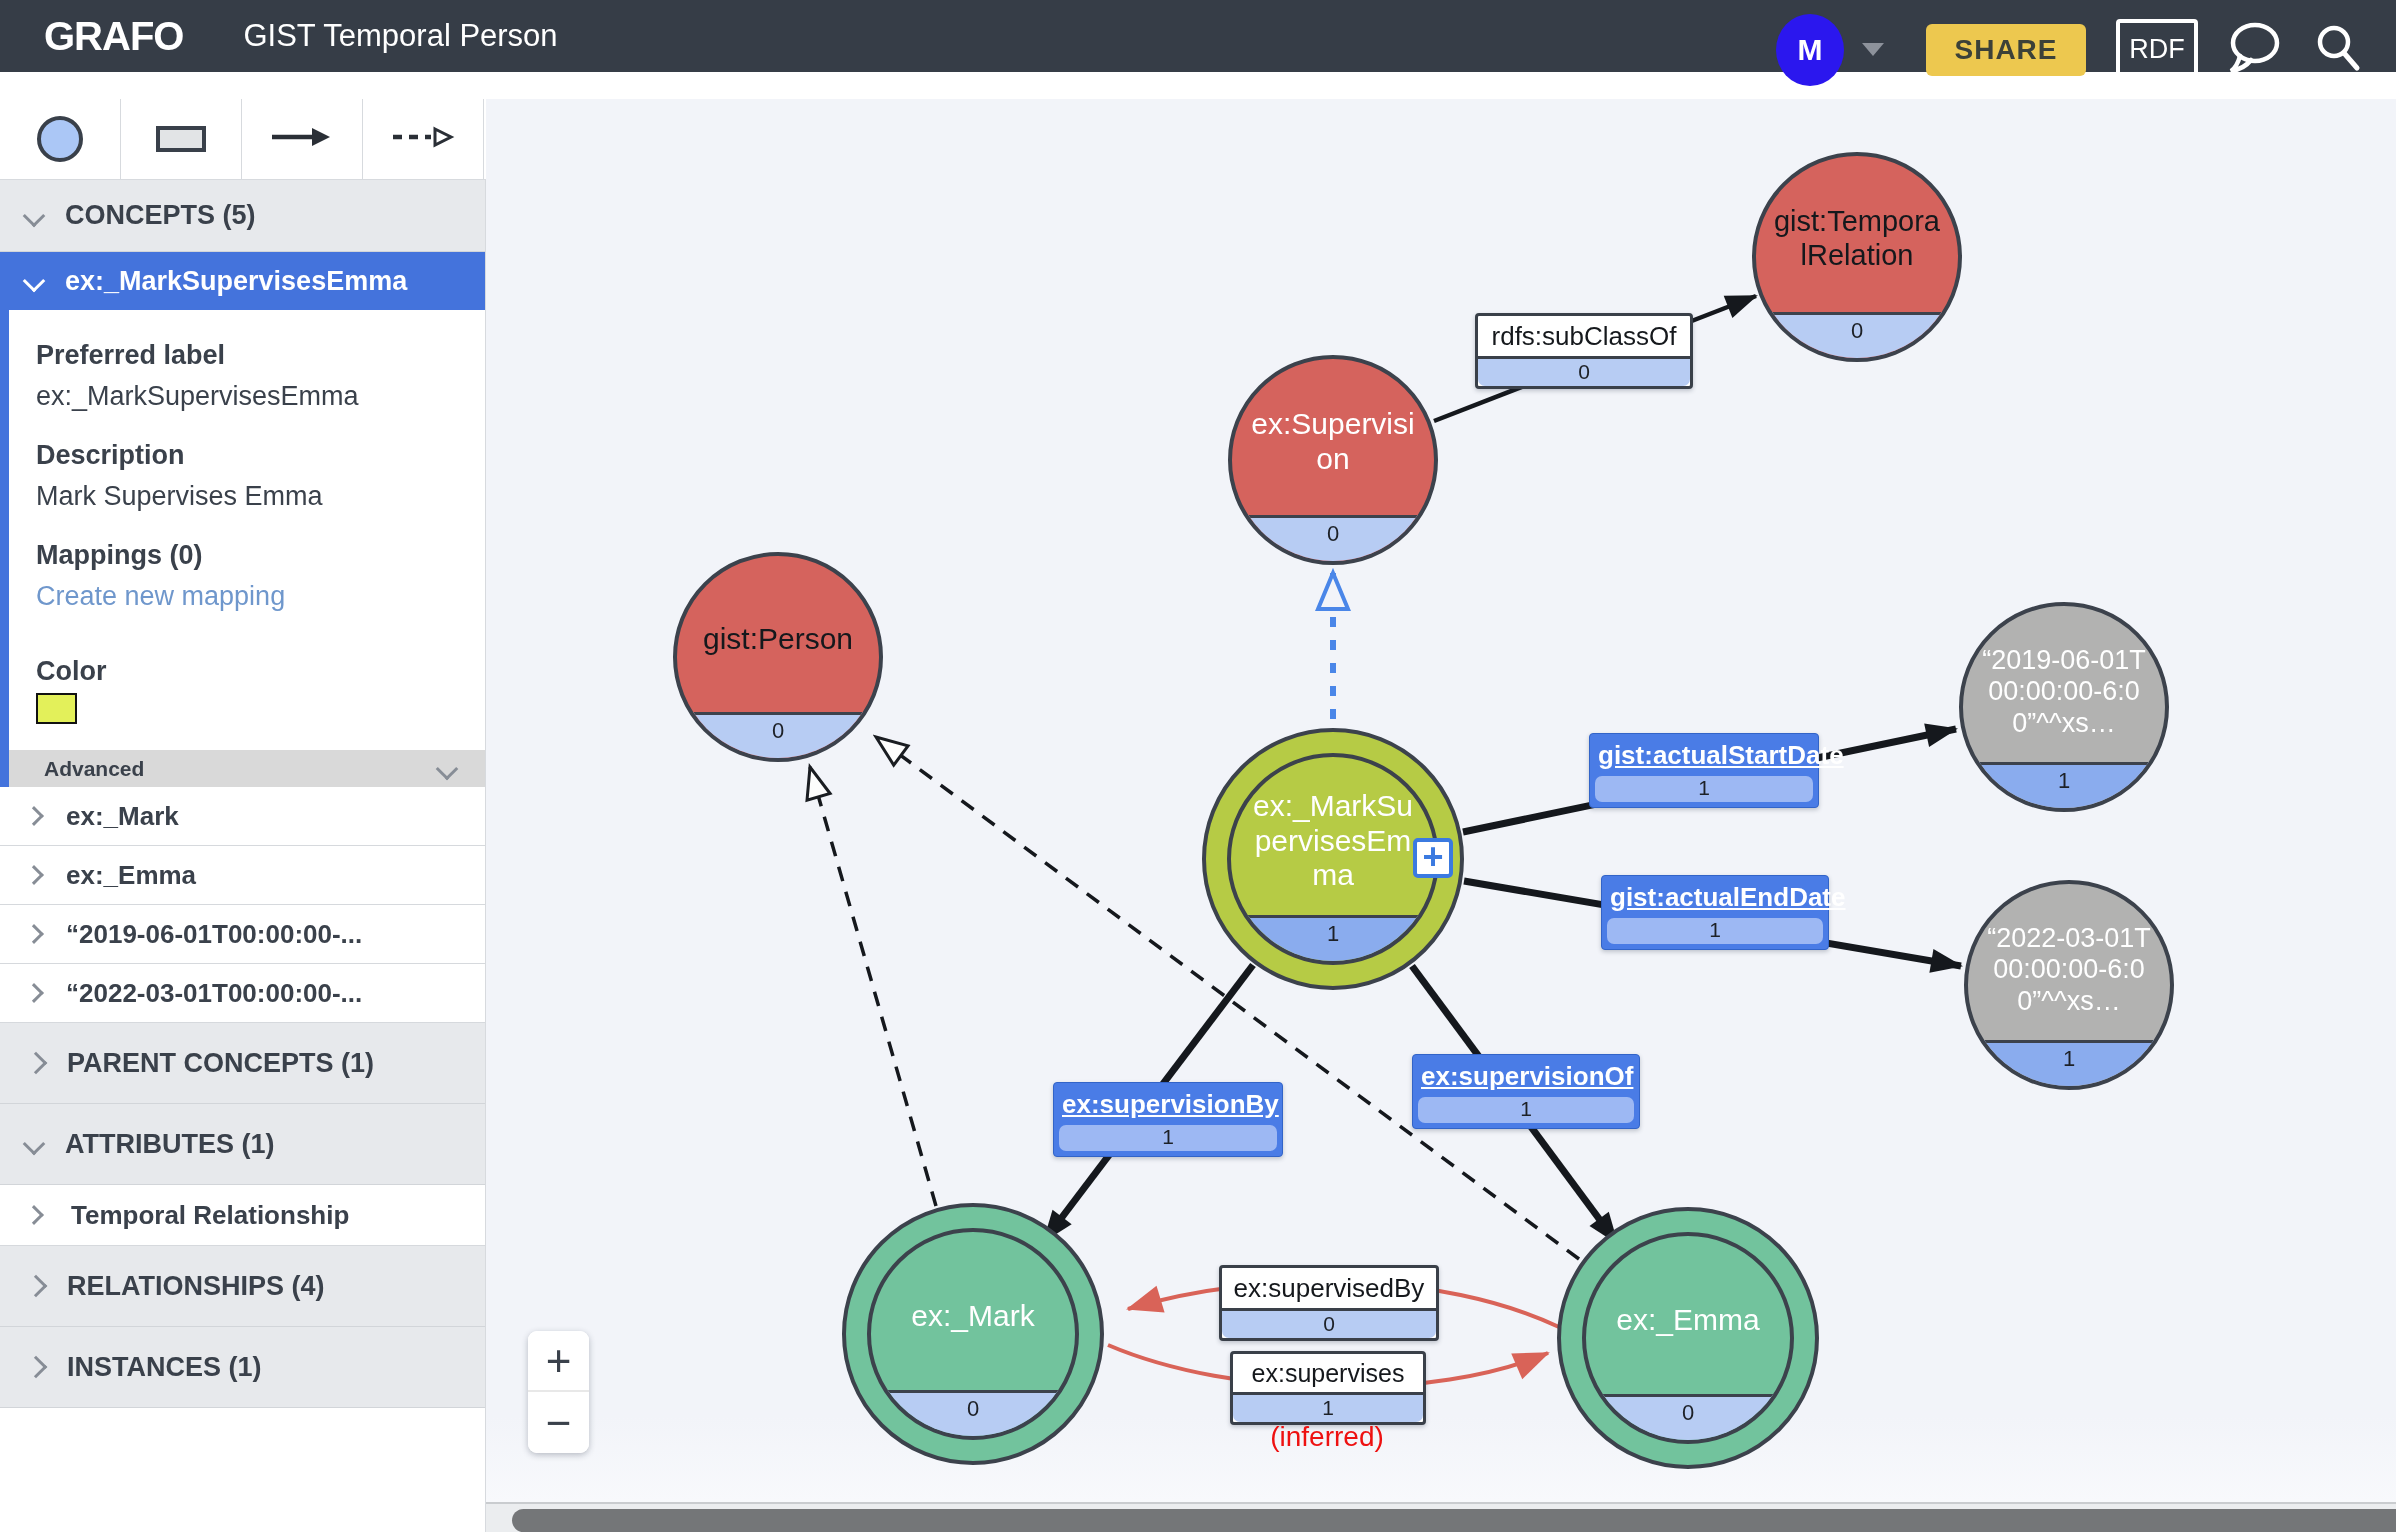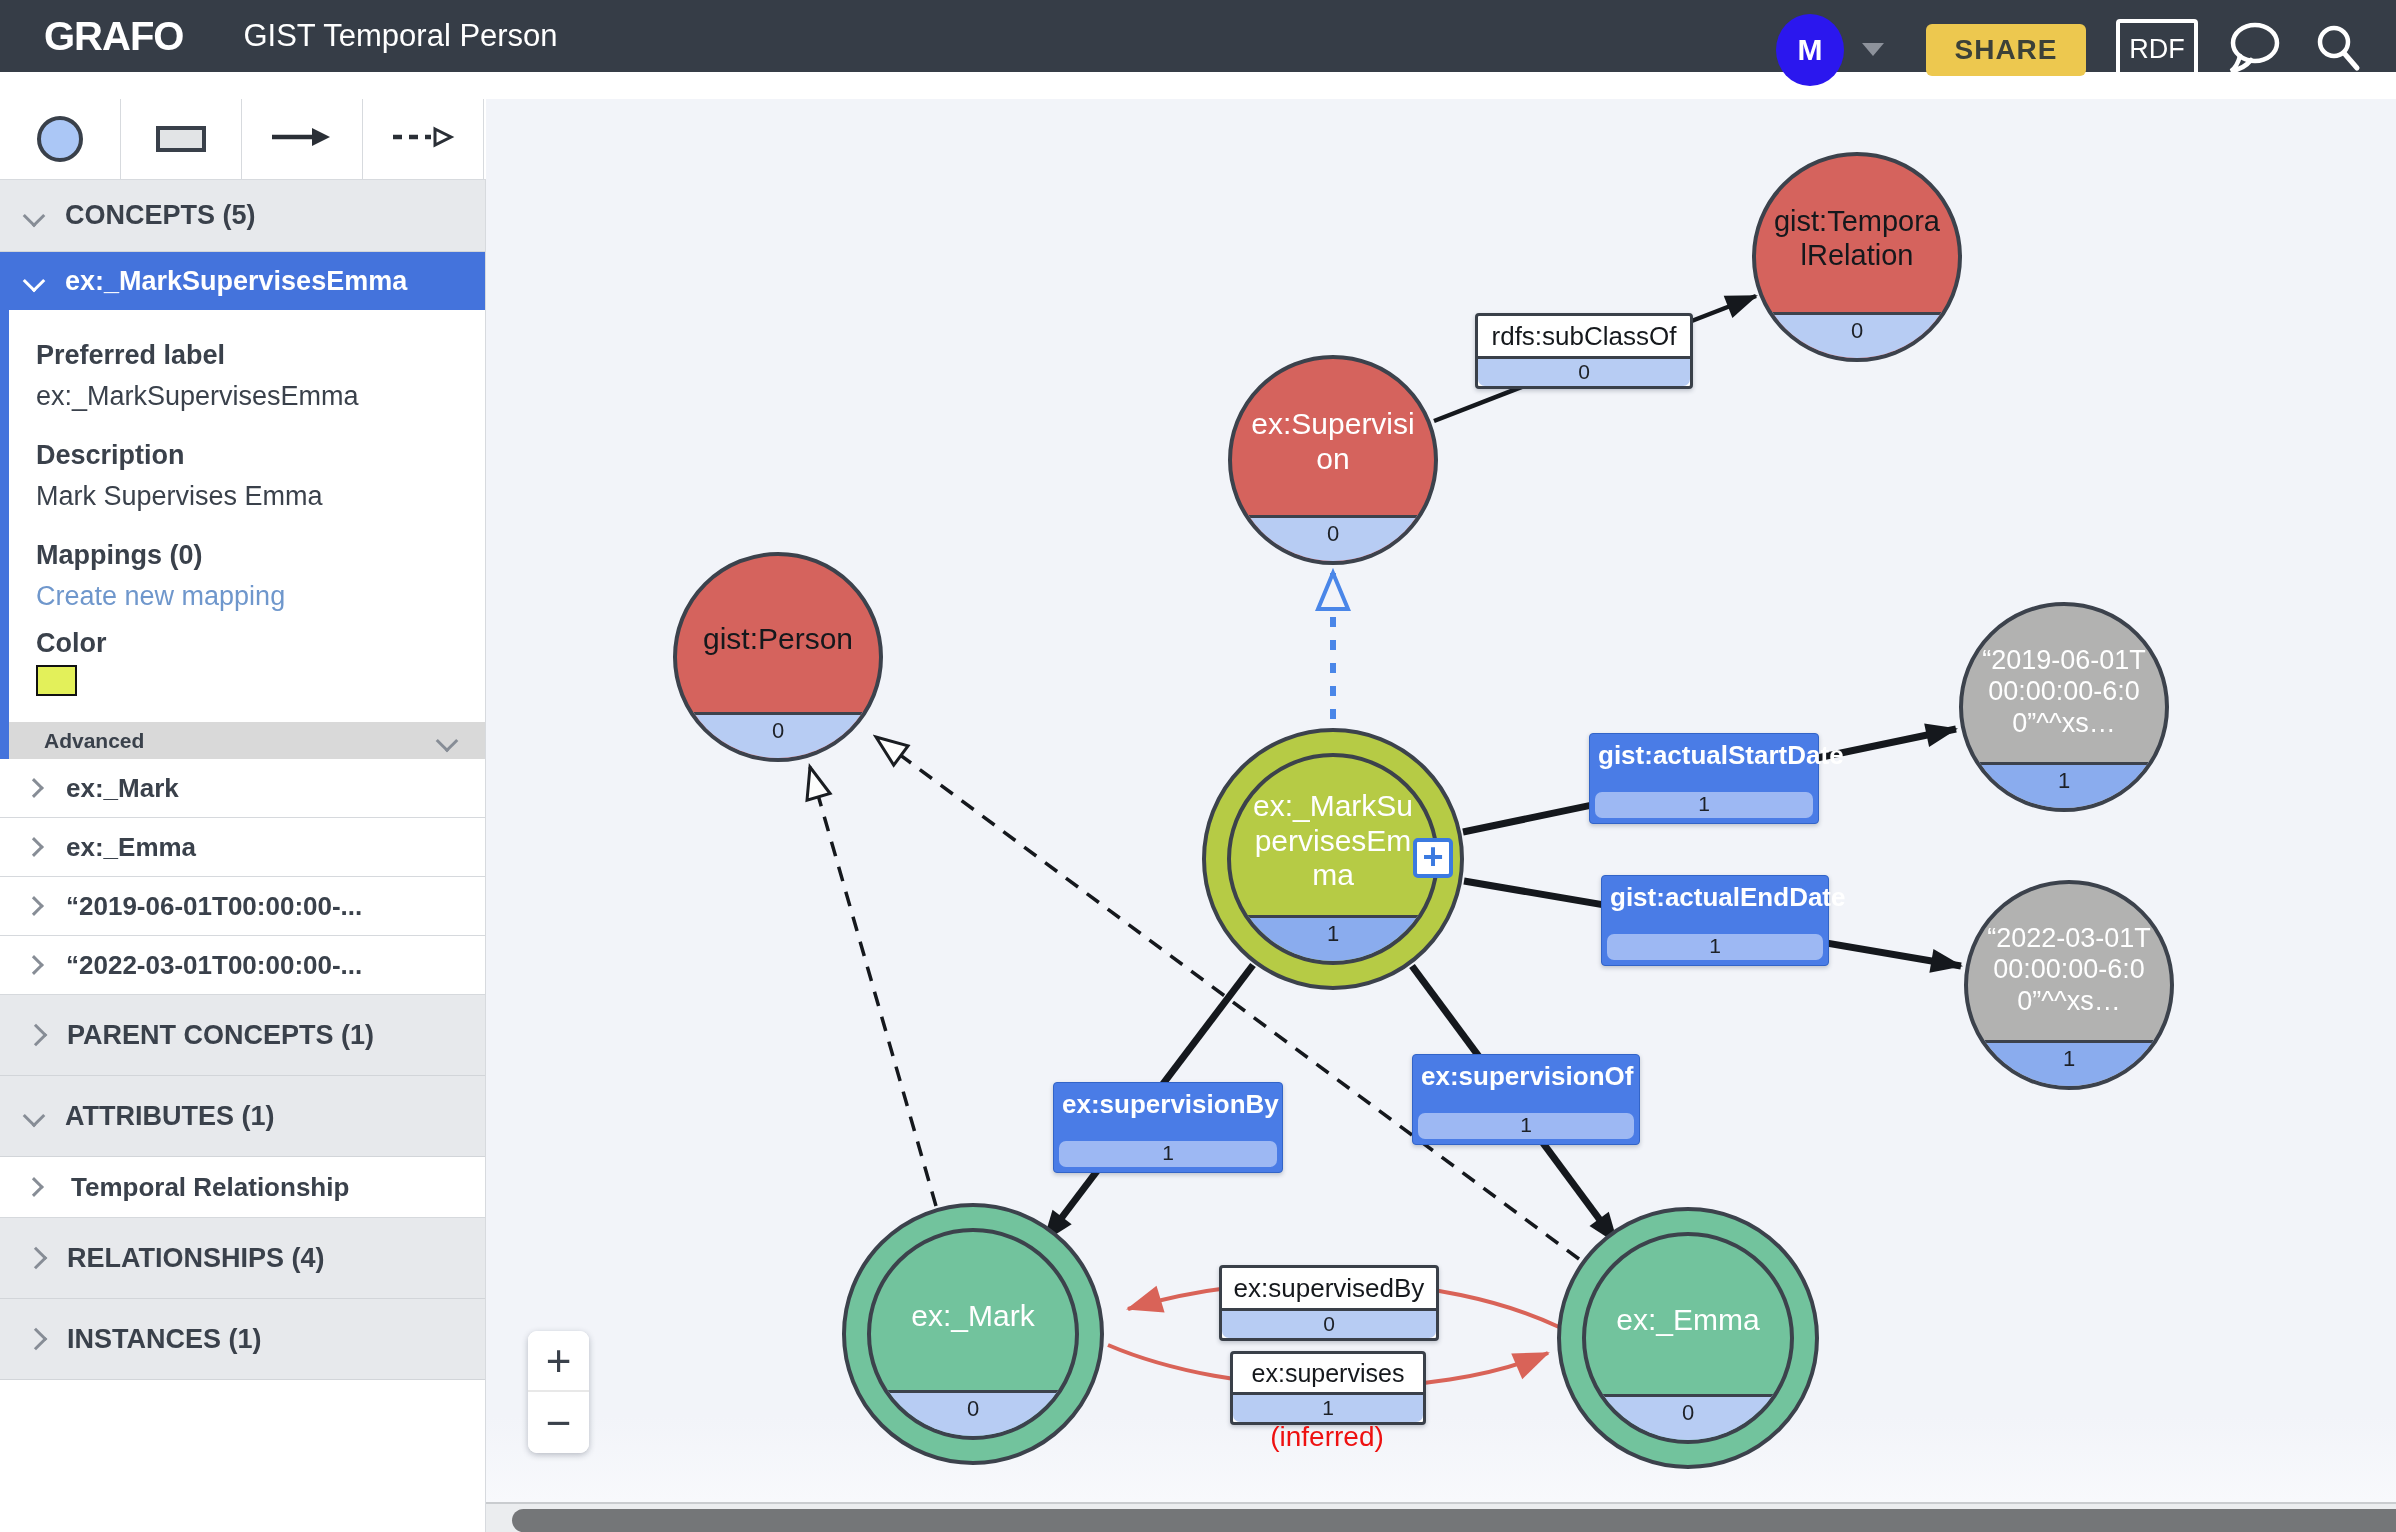--- a/index.html
+++ b/index.html
@@ -32,21 +32,21 @@
   .chev.right{transform:rotate(-45deg);}
   .chev.down{transform:rotate(45deg);}
   .chev.white{border-color:#fff;}
   .row-concepts{height:72px;}
   .row-selected{height:58px;background:#4473dc;border-bottom:none;}
   .row-selected .sec-label{color:#fff;}
   .details{border-left:9px solid #4473dc;background:#fff;box-sizing:border-box;}
   .details-inner{padding:30px 20px 26px 27px;}
   .fld-h{font-size:27px;font-weight:bold;color:#3a414b;margin-bottom:10px;}
   .fld-v{font-size:27px;color:#3a414b;margin-bottom:28px;}
-  .link{font-size:27px;color:#6f97cc;margin-bottom:16px;cursor:pointer;}
+  .link{font-size:27px;color:#6f97cc;margin-bottom:44px;cursor:pointer;}
   .swatch{width:41px;height:31px;background:#e3f05a;border:2.5px solid #111;box-sizing:border-box;cursor:pointer;}
   .advanced-row{height:37px;background:#d9d9d9;display:flex;align-items:center;justify-content:space-between;padding:0 30px 0 27px;cursor:pointer;}
   .advanced-row .sec-label{margin-left:8px;font-size:21px;font-weight:bold;color:#3a414b;}
   .item-row{height:58px;background:#fff;display:flex;align-items:center;border-bottom:1px solid #d6d9dd;cursor:pointer;}
   .item-row .chev{margin-left:27px;width:11px;height:11px;}
   .item-row .item-label{font-size:26px;font-weight:bold;color:#3a414b;margin-left:25px;white-space:nowrap;}
   .row-sec2{height:81px;}
   .item-sub .item-label{margin-left:30px;}
 
   
@@ -68,21 +68,21 @@
   .node .lbl.small{font-size:27px;margin-bottom:30px;}
   .node .seg{position:absolute;left:-4px;right:-4px;bottom:0;height:46px;border-top:3px solid #3c424c;display:flex;justify-content:center;font-size:22px;color:#1d2127;padding-top:3px;box-sizing:border-box;}
   .seg.light{background:#b7ccf3;}
   .seg.med{background:#8aacee;}
 
   .ebox{position:absolute;z-index:3;border-radius:4px;box-sizing:border-box;cursor:pointer;box-shadow:0 2px 4px rgba(40,50,70,.25);}
   .ebox.white{background:#fff;border:3px solid #3a4049;}
   .ebox.white .ebox-title{font-size:26px;color:#15181c;text-align:center;padding:5px 6px 4px;}
   .ebox.white .ebox-count{background:#b7ccf3;border-top:3px solid #3a4049;border-radius:0 0 7px 7px;text-align:center;font-size:21px;color:#1d2127;padding:1px 0 2px;}
   .ebox.blue{background:#4a7ce6;border:1px solid #3264c8;}
-  .ebox.blue .ebox-title{font-size:26px;color:#fff;font-weight:bold;text-align:center;padding:6px 8px 21px;}
+  .ebox.blue .ebox-title{font-size:26px;color:#fff;font-weight:bold;text-align:center;padding:6px 8px 5px;text-decoration:underline;}
   .ebox.blue .ebox-count{background:#9db8f3;margin:0 5px 5px;border-radius:7px;text-align:center;font-size:21px;color:#1d2127;padding:0 0 2px;}
 
   .plus-btn{position:absolute;left:927px;top:739px;width:40px;height:40px;background:#fff;border:4px solid #3b7ae0;border-radius:5px;color:#3b7ae0;font-size:36px;font-weight:bold;line-height:30px;text-align:center;box-sizing:border-box;z-index:4;cursor:pointer;}
   .inferred{position:absolute;left:741px;top:1322px;width:200px;text-align:center;font-size:28px;color:#ee1111;z-index:3;}
 
   .zoom-card{position:absolute;left:42px;top:1232px;width:61px;height:122px;background:#fff;border-radius:9px;box-shadow:0 2px 6px rgba(40,50,70,.3);z-index:5;overflow:hidden;}
   .zoom-btn{width:100%;height:61px;background:#fff;border:none;font-size:44px;color:#3a414b;line-height:56px;text-align:center;cursor:pointer;padding:0;}
   .zoom-btn.top{border-bottom:2px solid #e8e8e8;box-sizing:border-box;}
 
   .hscroll{position:absolute;left:0;bottom:0;width:1910px;height:30px;background:#ebedef;border-top:2px solid #c9cccf;box-sizing:border-box;z-index:6;}

